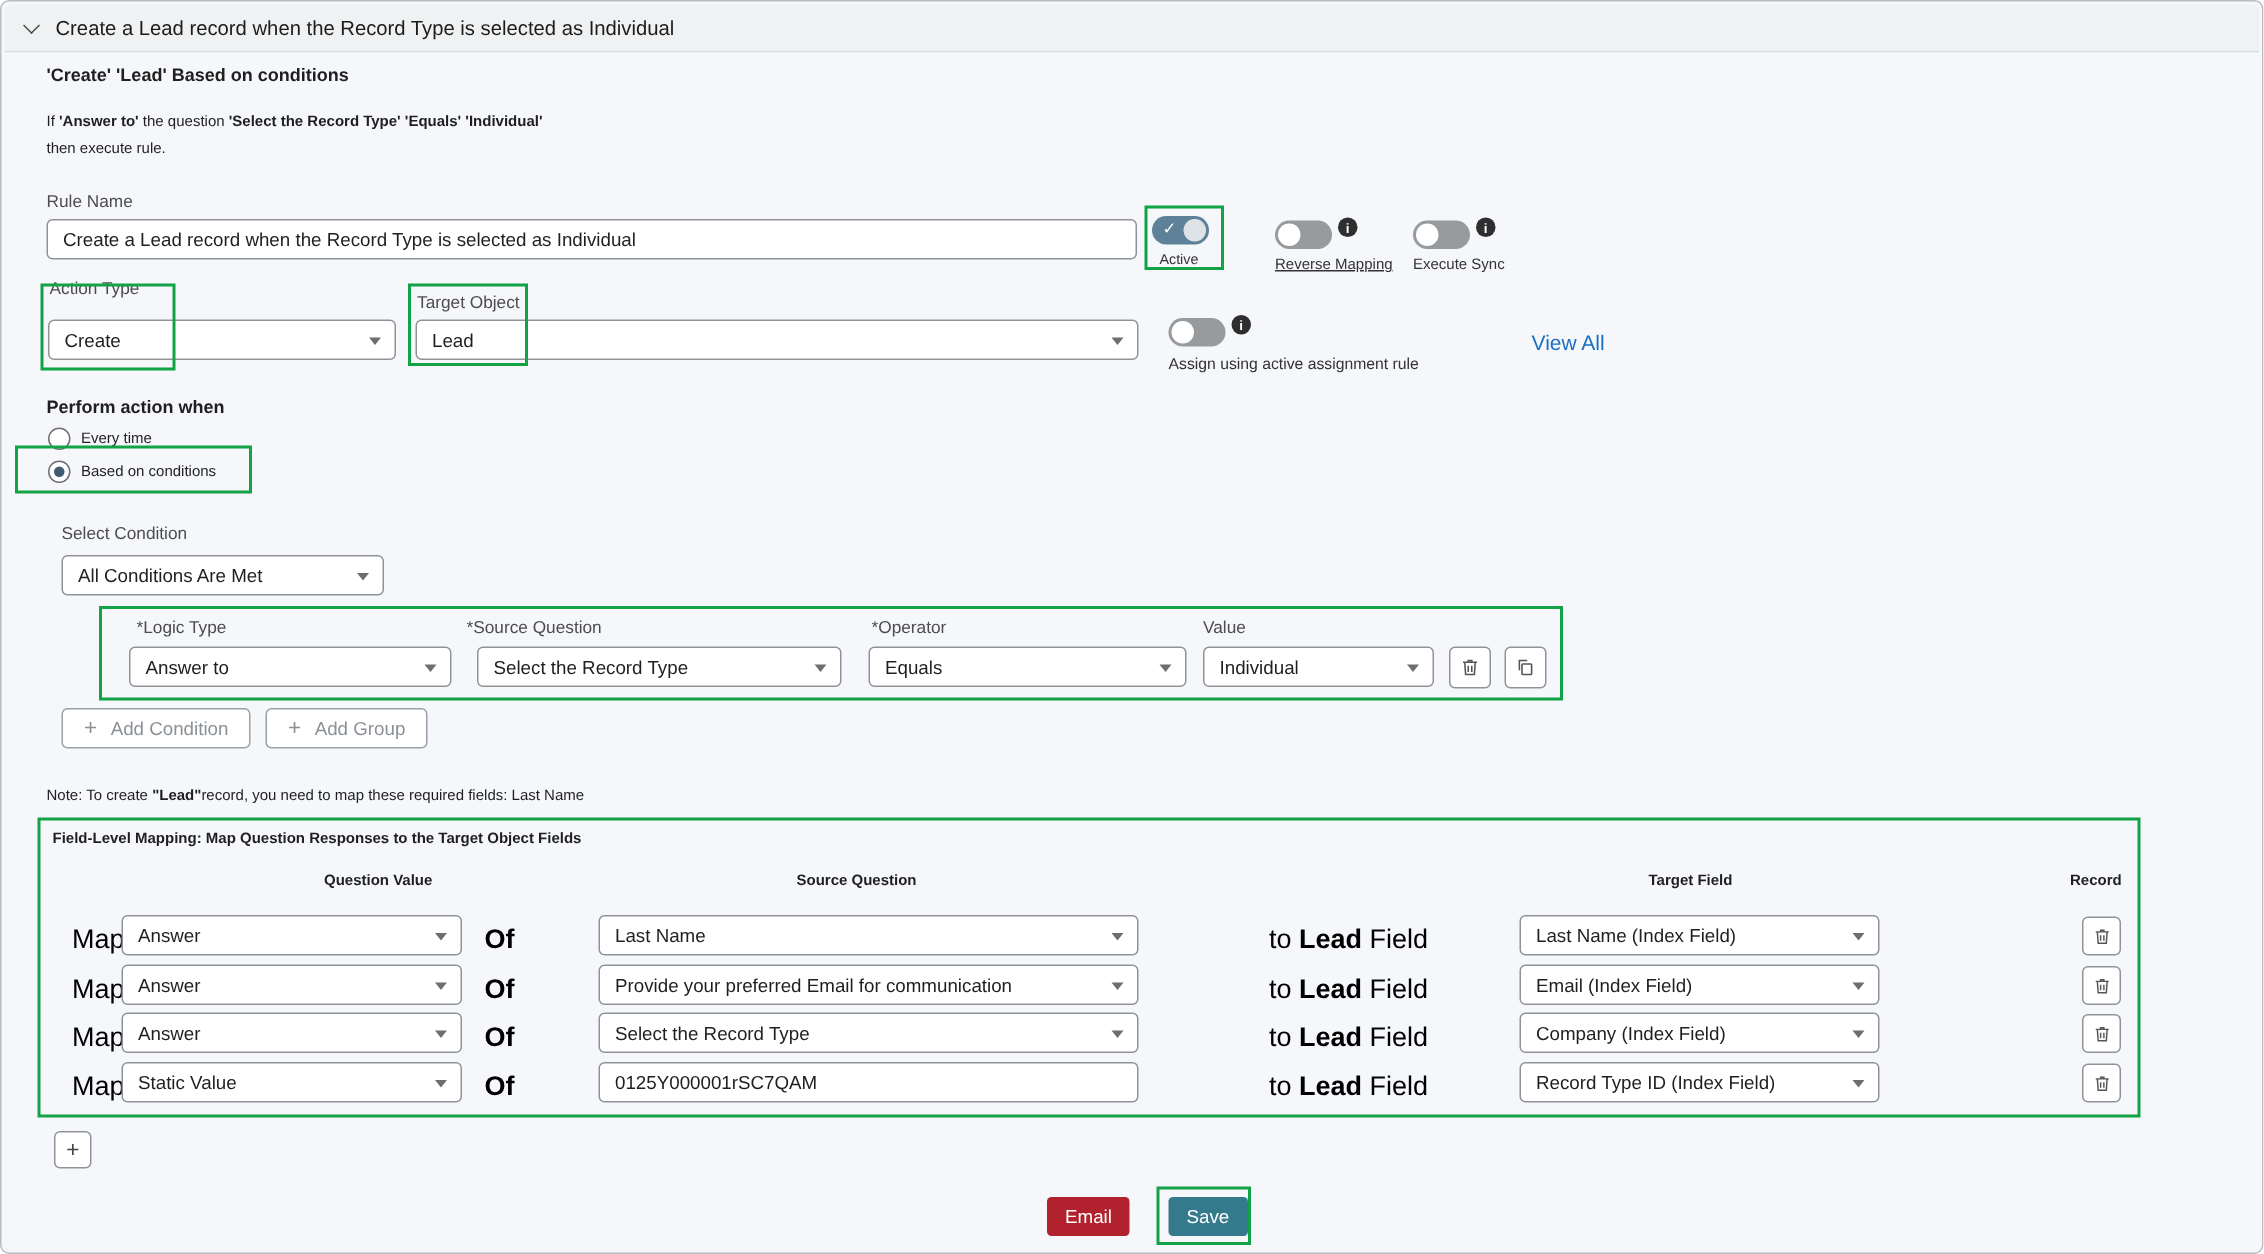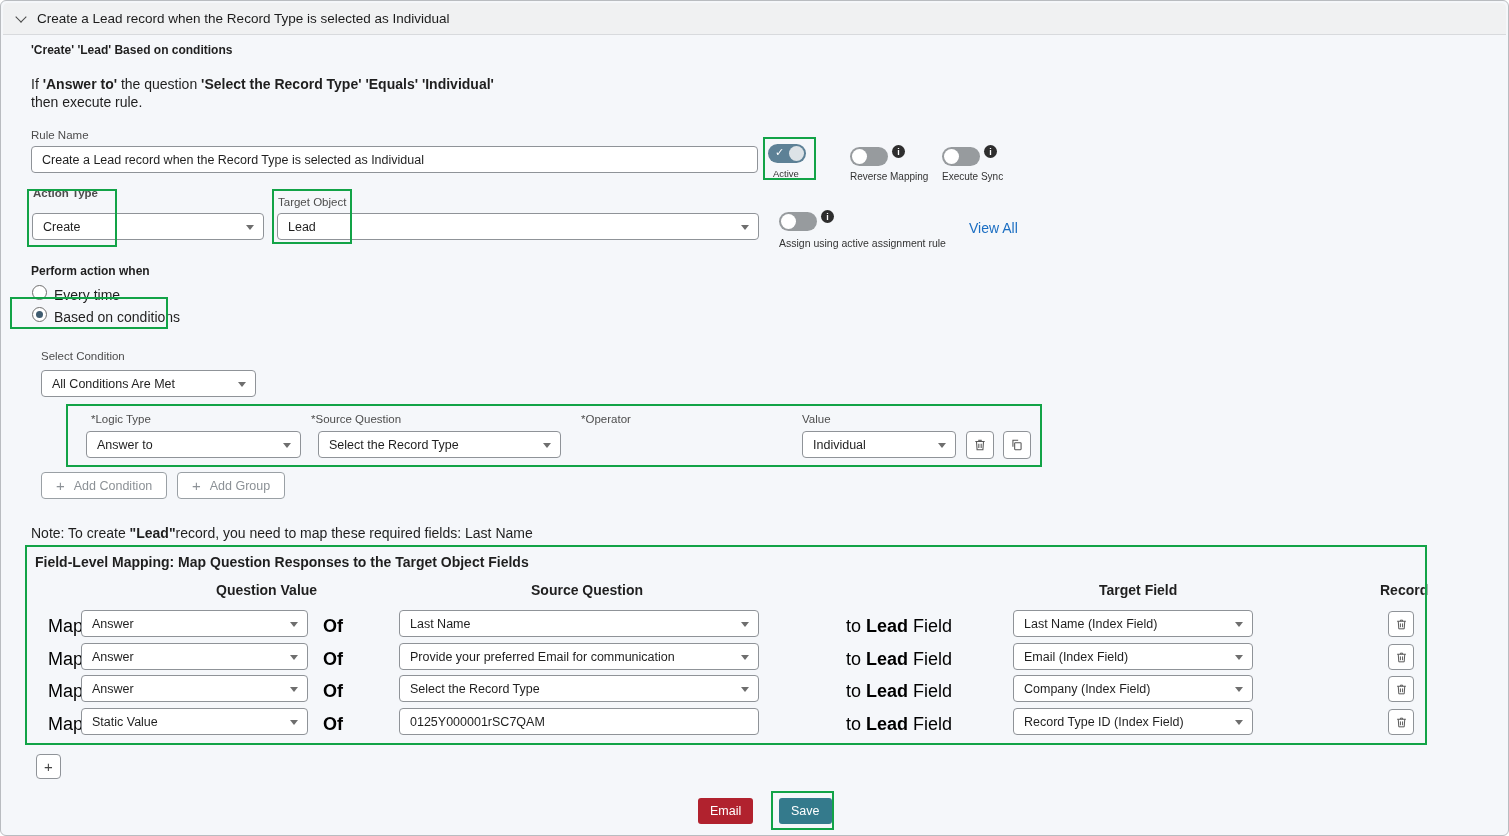--- a/index.html
+++ b/index.html
@@ -2,21 +2,21 @@
 <html><head>
 <meta charset="utf-8">
 <style>
   * { box-sizing: border-box; }
   body { margin:0; background:#ffffff; font-family:"Liberation Sans", sans-serif; }
   .page { position:relative; width:1509px; height:836px; background:#f5f7fa; border:1px solid #b9bcc0; border-radius:6px; overflow:hidden; }
   .header { position:absolute; left:2px; top:2px; width:1503px; height:32px; background:#f0f1f2; border-bottom:1px solid #d8dadd; border-radius:5px 5px 0 0; display:flex; align-items:center; padding:0 12px; cursor:pointer; }
   .chev { width:8px; height:8px; border-right:1.6px solid #4a4a4a; border-bottom:1.6px solid #4a4a4a; transform:rotate(45deg); margin:-3px 12px 0 2px; }
   .htitle { font-size:13.5px; color:#1c1c1c; }
   .lbl { position:absolute; font-size:11.5px; color:#4d4d4d; white-space:nowrap; }
-  .txt { position:absolute; font-size:14px; color:#1f1f1f; white-space:nowrap; }
+  .txt { position:absolute; font-size:10px; color:#1f1f1f; white-space:nowrap; }
   .b { font-weight:bold; }
   .dd { position:absolute; height:27px; background:#fff; border:1px solid #8f9398; border-radius:4px; display:flex; align-items:center; padding:0 26px 0 10px; font-size:12.5px; color:#1f1f1f; cursor:pointer; white-space:nowrap; overflow:hidden; }
   .caret { position:absolute; right:9px; top:11px; width:0; height:0; border-left:4.5px solid transparent; border-right:4.5px solid transparent; border-top:5px solid #6e6e6e; }
   .ti { position:absolute; height:27px; background:#fff; border:1px solid #8f9398; border-radius:4px; padding:0 10px; font-size:12.5px; color:#1f1f1f; font-family:inherit; }
   .icon-btn { position:absolute; width:28px; height:28px; background:#fff; border:1px solid #8f9398; border-radius:4px; display:flex; align-items:center; justify-content:center; cursor:pointer; padding:0; }
   .toggle { position:absolute; width:38px; height:19px; border-radius:10px; cursor:pointer; }
   .toggle .knob { position:absolute; top:2px; width:15px; height:15px; border-radius:50%; }
   .toggle.on { background:#5d8196; }
   .toggle.on .knob { right:2px; background:#dde3e7; }
   .toggle.on .check { position:absolute; left:7px; top:1.5px; color:#fff; font-size:11px; }
@@ -63,47 +63,47 @@
   <div class="toggle on" style="left:767px; top:143px;">
     <span class="check">✓</span>
     <span class="knob"></span>
   </div>
   <div class="tgl-lbl" style="left:772px; top:167px; font-size:9.5px;">Active</div>
 
   <div class="toggle off" style="left:849px; top:146px;">
     <span class="knob"></span>
   </div>
   <div class="info" style="left:891px; top:144px;">i</div>
-  <div class="tgl-lbl" style="left:849px; top:170px;">Reverse Mapping</div>
+  <div class="tgl-lbl" style="left:849px; top:170px;text-decoration:underline;">Reverse Mapping</div>
 
   <div class="toggle off" style="left:941px; top:146px;">
     <span class="knob"></span>
   </div>
   <div class="info" style="left:983px; top:144px;">i</div>
   <div class="tgl-lbl" style="left:941px; top:170px;">Execute Sync</div>
 
-  <div class="lbl" style="left:32px; top:186px;font-weight:bold;">Action Type</div>
+  <div class="lbl" style="left:32px; top:186px;">Action Type</div>
   <div class="dd" style="left:31px; top:212px; width:232px;">
     <span>Create</span>
     <span class="caret"></span>
   </div>
 
   <div class="lbl" style="left:277px; top:195px;">Target Object</div>
   <div class="dd" style="left:276px; top:212px; width:482px;">
     <span>Lead</span>
     <span class="caret"></span>
   </div>
 
   <div class="toggle off" style="left:778px; top:211px;">
     <span class="knob"></span>
   </div>
   <div class="info" style="left:820px; top:209px;">i</div>
   <div class="tgl-lbl" style="left:778px; top:236px; font-size:10.5px;">Assign using active assignment rule</div>
 
-  <a class="link" style="left:968px; top:219px;">View All</a>
+  <a class="link" style="left:1020px; top:219px;">View All</a>
 
   <div class="txt b" style="left:30px; top:263px; font-size:12px;">Perform action when</div>
   <span class="radio" style="left:31px; top:284px;"></span>
   <div class="txt" style="left:53px; top:286px;">Every time</div>
   <span class="radio sel" style="left:31px; top:306px;"></span>
   <div class="txt" style="left:53px; top:308px;">Based on conditions</div>
 
   <div class="lbl" style="left:40px; top:349px;">Select Condition</div>
   <div class="dd" style="left:40px; top:369px; width:215px;">
     <span>All Conditions Are Met</span>
@@ -114,20 +114,24 @@
   <div class="lbl" style="left:310px; top:412px;">*Source Question</div>
   <div class="lbl" style="left:580px; top:412px;">*Operator</div>
   <div class="lbl" style="left:801px; top:412px;">Value</div>
 
   <div class="dd" style="left:85px; top:430px; width:215px;">
     <span>Answer to</span>
     <span class="caret"></span>
   </div>
   <div class="dd" style="left:317px; top:430px; width:243px;">
     <span>Select the Record Type</span>
+    <span class="caret"></span>
+  </div>
+  <div class="dd" style="left:578px; top:430px; width:212px;">
+    <span>Equals</span>
     <span class="caret"></span>
   </div>
   <div class="dd" style="left:801px; top:430px; width:154px;">
     <span>Individual</span>
     <span class="caret"></span>
   </div>
   <button class="icon-btn" style="left:965px; top:430px;">
     <svg viewBox="0 0 24 24" width="14" height="14" fill="none" stroke="#555" stroke-width="1.8">
         <path d="M4 6h16M10 6V4h4v2M6 6l1 14h10l1-14M10 10v7M14 10v7"></path>
       </svg>

